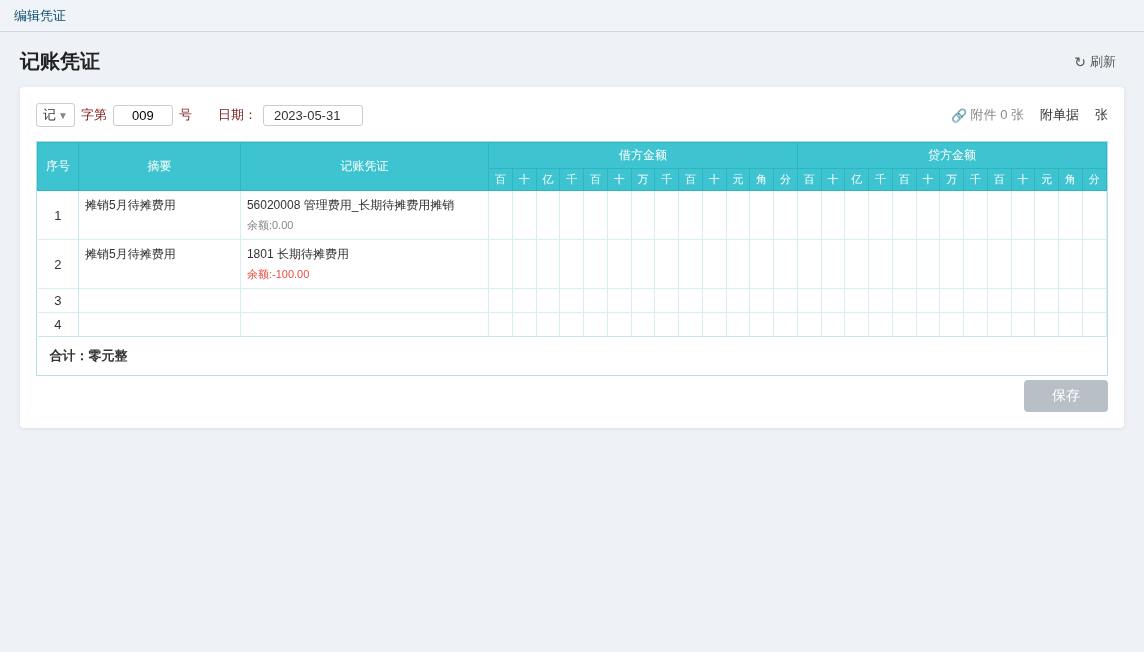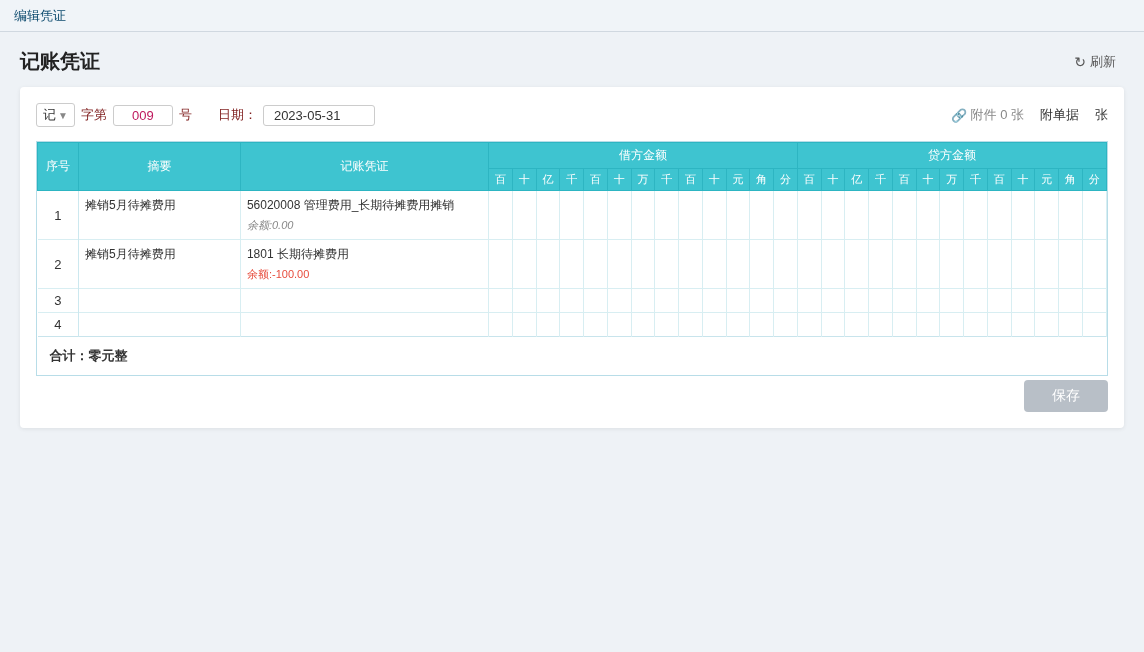--- a/index.html
+++ b/index.html
@@ -90,28 +90,28 @@
       color: #7f1d1d;
       font-size: 13px;
     }
     .number-input {
       border: 1px solid #ccc;
       border-radius: 3px;
       padding: 2px 3px;
       font-size: 13px;
       width: 60px;
       text-align: center;
-      color: #be185d;
+      color: #000000;
     }
     .date-input {
       border: 1px solid #ccc;
       border-radius: 3px;
       padding: 2px 10px;
       font-size: 13px;
-      width: 112px;
+      width: 100px;
       color: #333;
     }
     .header-right {
       display: flex;
       align-items: center;
       gap: 16px;
     }
     .attach-link {
       color: #888;
       font-size: 13px;
@@ -187,21 +187,20 @@
       padding: 6px;
     }
     .account-main {
       color: #333;
       font-size: 12px;
     }
     .account-balance {
       color: #888;
       font-size: 11px;
       margin-top: 4px;
-      font-style: italic;
     }
     .balance-negative {
       color: #e74c3c;
       font-size: 11px;
       margin-top: 4px;
     }
     tbody tr td.digit-cell {
       text-align: center;
       padding: 2px 1px;
       font-size: 12px;

